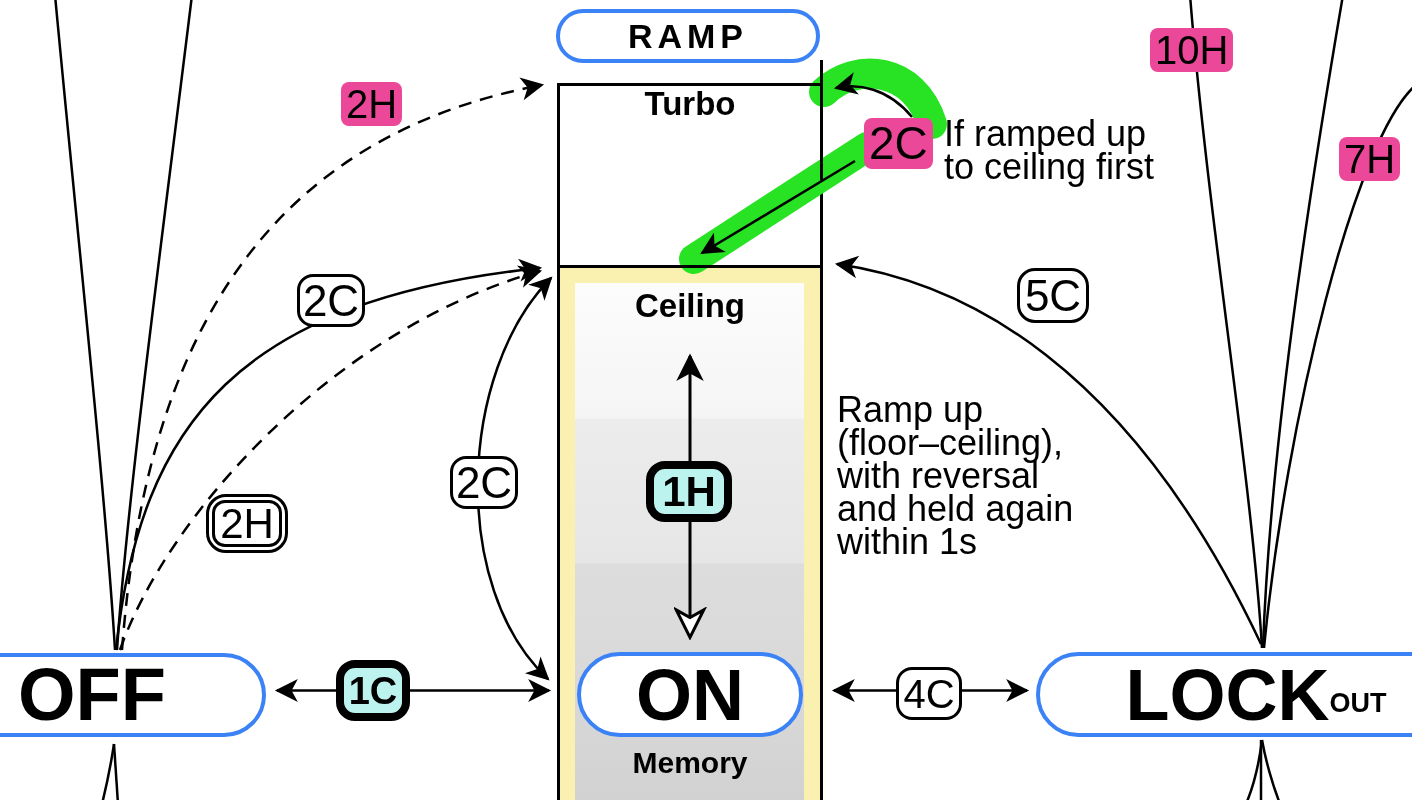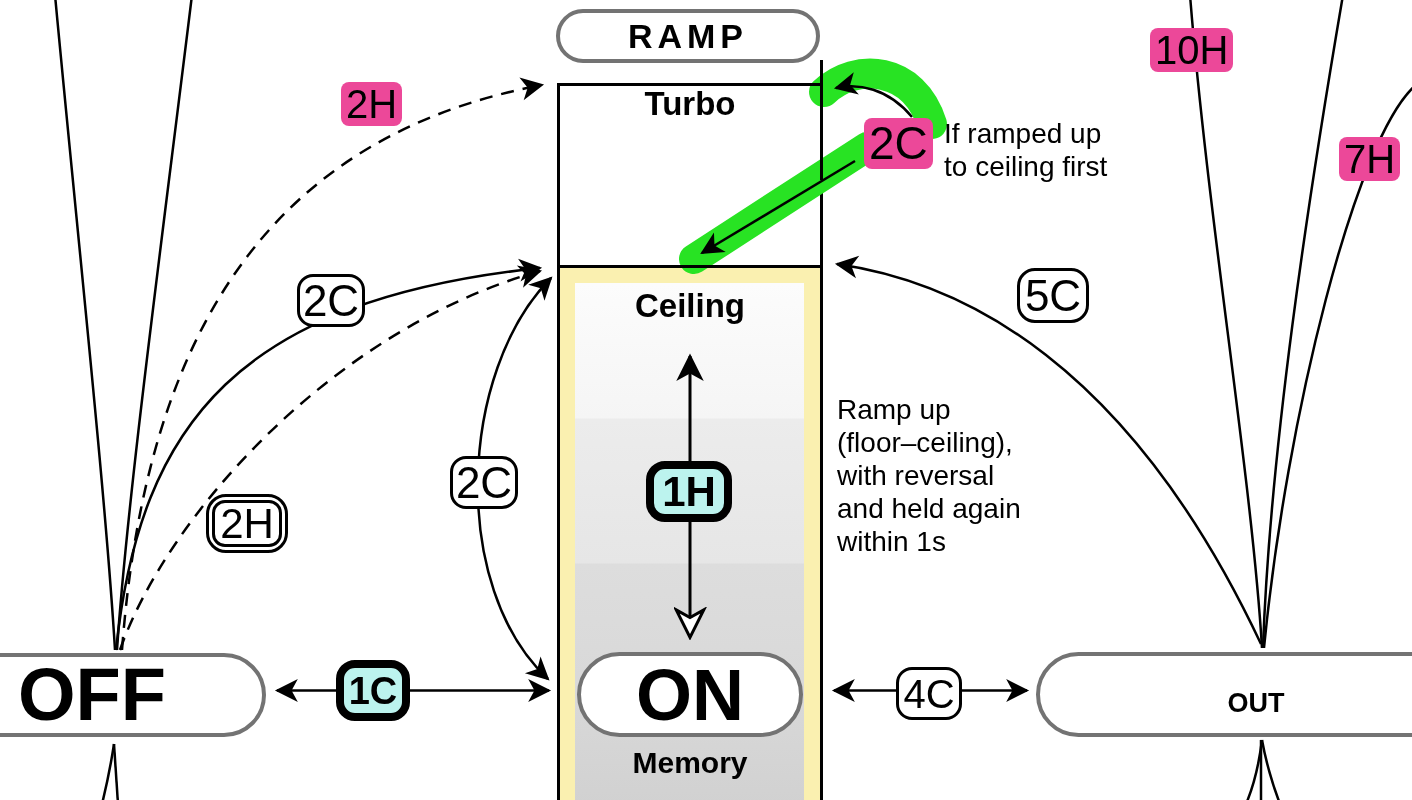--- a/index.html
+++ b/index.html
@@ -13,21 +13,21 @@
   #turbo-box .state-title{}
   #memory-panel{left:557px;top:265px;width:266px;height:540px;background:#FAF0B0;border:3px solid #000;}
   #ramp-gradient{position:absolute;left:15px;top:15px;width:229px;height:522px;
     background:linear-gradient(180deg,#fcfcfc 0px,#f5f5f5 135px,#ececec 136px,#e6e6e6 280px,#dddddd 281px,#d8d8d8 420px,#d1d1d1 522px);}
   .state-title{font-weight:bold;font-size:33px;text-align:center;line-height:1.1;}
   #ceiling-label{position:absolute;left:0;top:20px;width:100%;}
   #memory-label{position:absolute;left:0;top:478px;width:100%;font-size:30px;}
   
   #wires{position:absolute;left:0;top:0;z-index:5;pointer-events:none;}
   
-  .pill{position:absolute;box-sizing:border-box;z-index:10;background:#fff;border:4px solid #737373;
+  .pill{position:absolute;box-sizing:border-box;z-index:10;background:#fff;border:4px solid #3b82f6;
     border-radius:999px;display:flex;align-items:center;justify-content:center;font-weight:bold;line-height:1;}
   #ramp-pill{left:556px;top:9px;width:264px;height:54px;font-size:34px;letter-spacing:5px;}
   #off-pill{left:-82px;top:653px;width:348px;height:84px;font-size:74px;}
   #on-pill{left:577px;top:652px;width:226px;height:85px;font-size:72px;}
   #lockout-pill{left:1036px;top:652px;width:440px;height:85px;font-size:72px;}
   #lockout-pill .sub{font-size:27px;align-self:flex-end;margin-bottom:16px;}
   
   .tpill{position:absolute;box-sizing:border-box;z-index:10;background:#fff;border:3px solid #000;
     border-radius:16px;display:flex;align-items:center;justify-content:center;font-size:44px;line-height:1;}
   #t2c-left{left:297px;top:274px;width:68px;height:53px;}
@@ -42,21 +42,21 @@
     border-radius:19px;display:flex;align-items:center;justify-content:center;font-weight:bold;line-height:1;}
   #b1c{left:336px;top:660px;width:74px;height:61px;font-size:38px;}
   #b1h{left:646px;top:461px;width:86px;height:61px;font-size:42px;}
   
   .wire-label{position:absolute;z-index:10;background:#ec4899;padding:0 5px;font-size:40px;line-height:1.1;border-radius:8px;}
   #l2h{left:341px;top:82px;}
   #l10h{left:1150px;top:28px;}
   #l7h{left:1339px;top:137px;}
   #l2c-green{left:864px;top:118px;font-size:46px;}
   
-  .note{position:absolute;z-index:10;font-size:28px;line-height:33px;}
+  .note{position:absolute;z-index:10;font-size:36px;line-height:33px;}
   #note-ceiling-first{left:944px;top:117px;}
   #note-ramp{left:837px;top:393px;}
 </style>
 </head>
 <body>
 
 <div id="stage">
 
   <div class="box" id="turbo-box">
     <div class="state-title">Turbo</div>
@@ -126,20 +126,21 @@
   <div class="pill" id="ramp-pill">
     <span>RAMP</span>
   </div>
   <div class="pill" id="off-pill">
     <span>OFF</span>
   </div>
   <div class="pill" id="on-pill">
     <span>ON</span>
   </div>
   <div class="pill" id="lockout-pill">
+    <span>LOCK</span>
       <span class="sub">OUT</span>
   </div>
 
   <div class="tpill" id="t2c-left">
     <span>2C</span>
   </div>
   <div class="tpill" id="t2c-center">
     <span>2C</span>
   </div>
   <div class="tpill" id="t5c">

